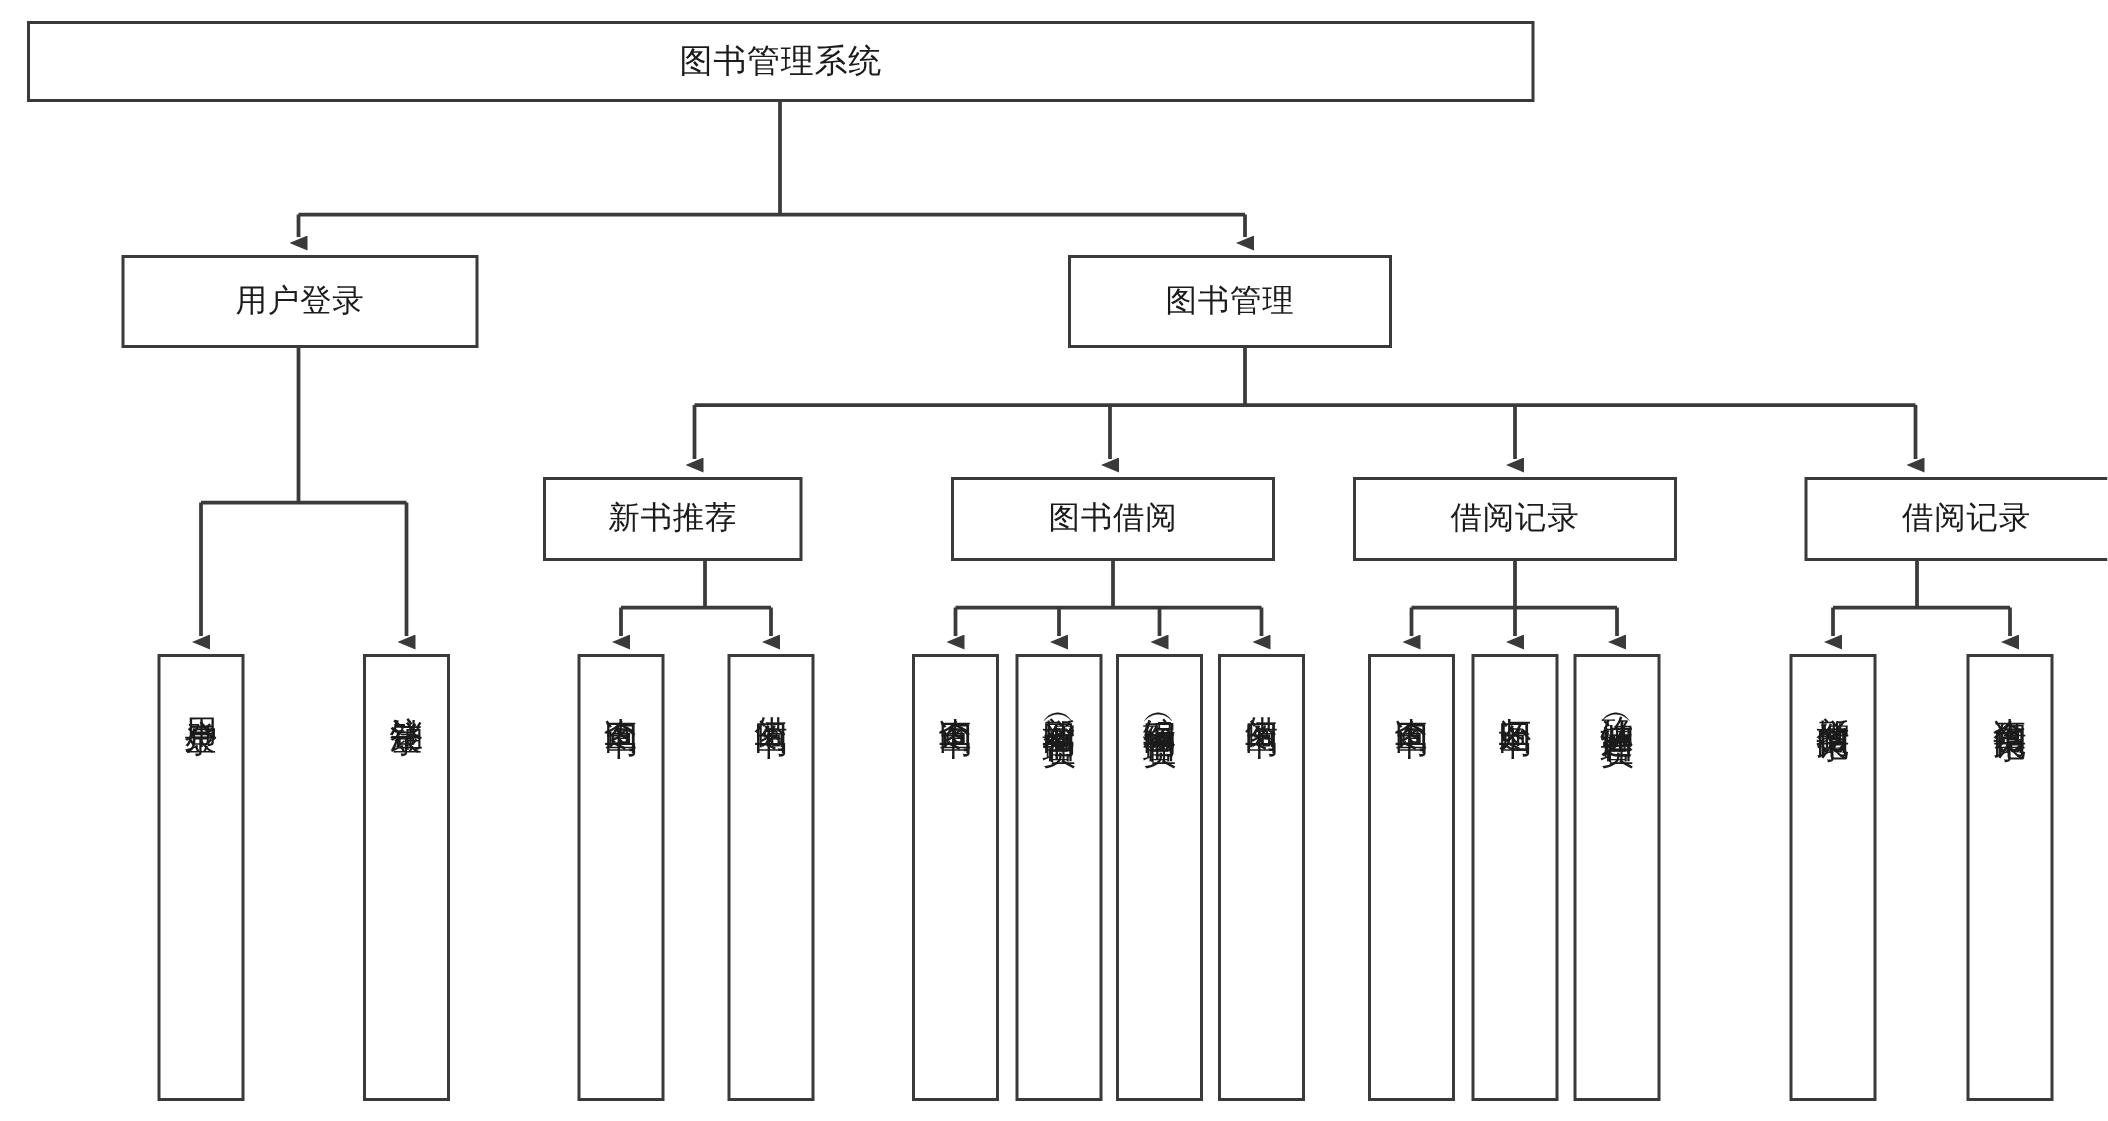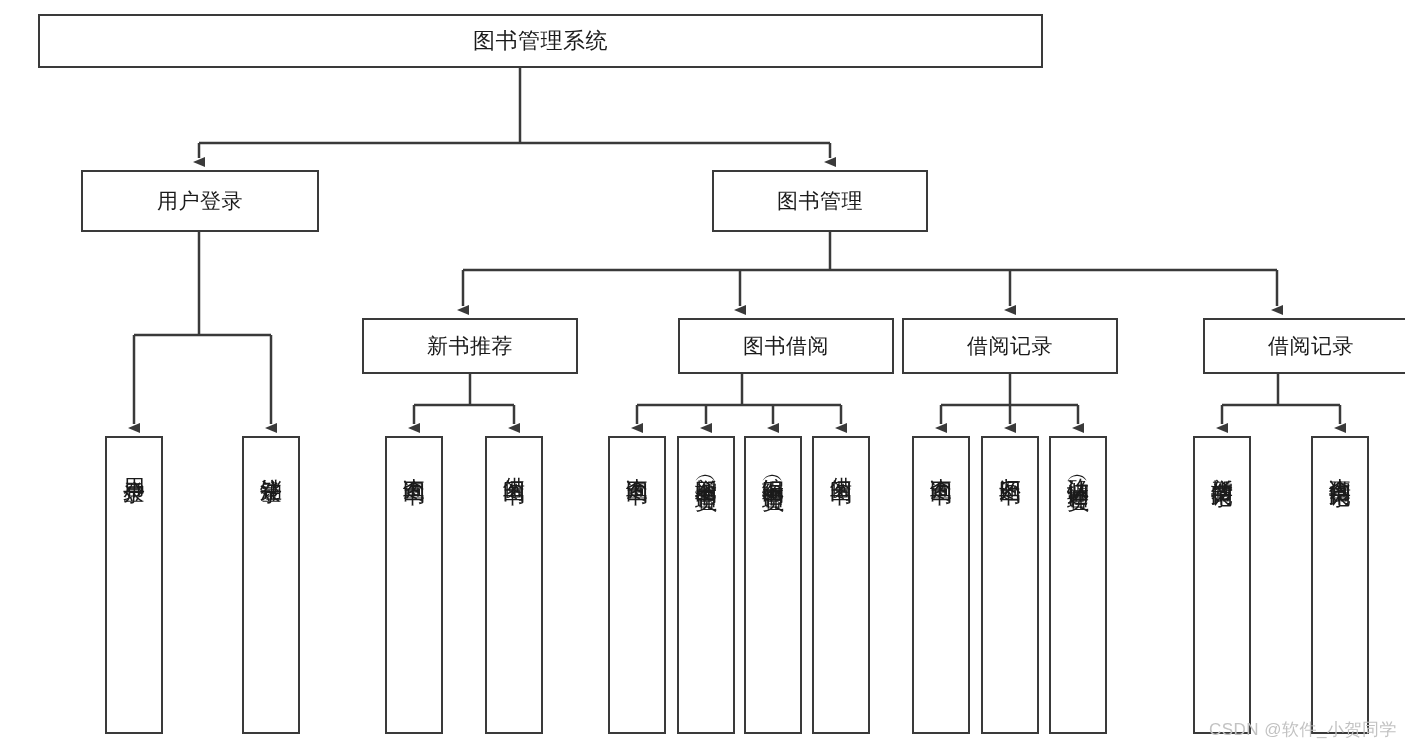--- a/index.html
+++ b/index.html
@@ -117,35 +117,35 @@
       <path d="M1010,405 L1010,424" marker-end="url(#arrow)"></path>
       <path d="M1078,405 L1078,424" marker-end="url(#arrow)"></path>
 
       <path d="M1278,374 L1278,405"></path>
       <path d="M1222,405 L1340,405"></path>
       <path d="M1222,405 L1222,424" marker-end="url(#arrow)"></path>
       <path d="M1340,405 L1340,424" marker-end="url(#arrow)"></path>
     </g>
   </svg>
 
-  <div class="node horiz root" style="left:18px; top:14px; width:1005px; height:54px;margin-left:20px;">
+  <div class="node horiz root" style="left:18px; top:14px; width:1005px; height:54px;">
     <span class="label">图书管理系统</span>
   </div>
 
   <div class="node horiz" style="left:81px; top:170px; width:238px; height:62px;">
     <span class="label">用户登录</span>
   </div>
   <div class="node horiz" style="left:712px; top:170px; width:216px; height:62px;">
     <span class="label">图书管理</span>
   </div>
 
-  <div class="node horiz" style="left:362px; top:318px; width:216px; height:56px;">
+  <div class="node horiz" style="left:362px; top:318px; width:173px; height:56px;">
     <span class="label">新书推荐</span>
   </div>
-  <div class="node horiz" style="left:634px; top:318px; width:216px; height:56px;margin-left:44px;">
+  <div class="node horiz" style="left:634px; top:318px; width:216px; height:56px;">
     <span class="label">图书借阅</span>
   </div>
   <div class="node horiz" style="left:902px; top:318px; width:216px; height:56px;">
     <span class="label">借阅记录</span>
   </div>
   <div class="node horiz" style="left:1203px; top:318px; width:216px; height:56px;">
     <span class="label">借阅记录</span>
   </div>
 
   <div class="node vert" style="left:105px; top:436px; width:58px; height:298px;">
@@ -185,14 +185,13 @@
     <span class="label">确认归还（管理员）</span>
   </div>
 
   <div class="node vert" style="left:1193px; top:436px; width:58px; height:298px;">
     <span class="label">新增借阅记录</span>
   </div>
   <div class="node vert" style="left:1311px; top:436px; width:58px; height:298px;">
     <span class="label">查询借阅记录</span>
   </div>
 
-  <div class="watermark">CSDN @软件_小贺同学</div>
 </div>
 
 </body></html>

